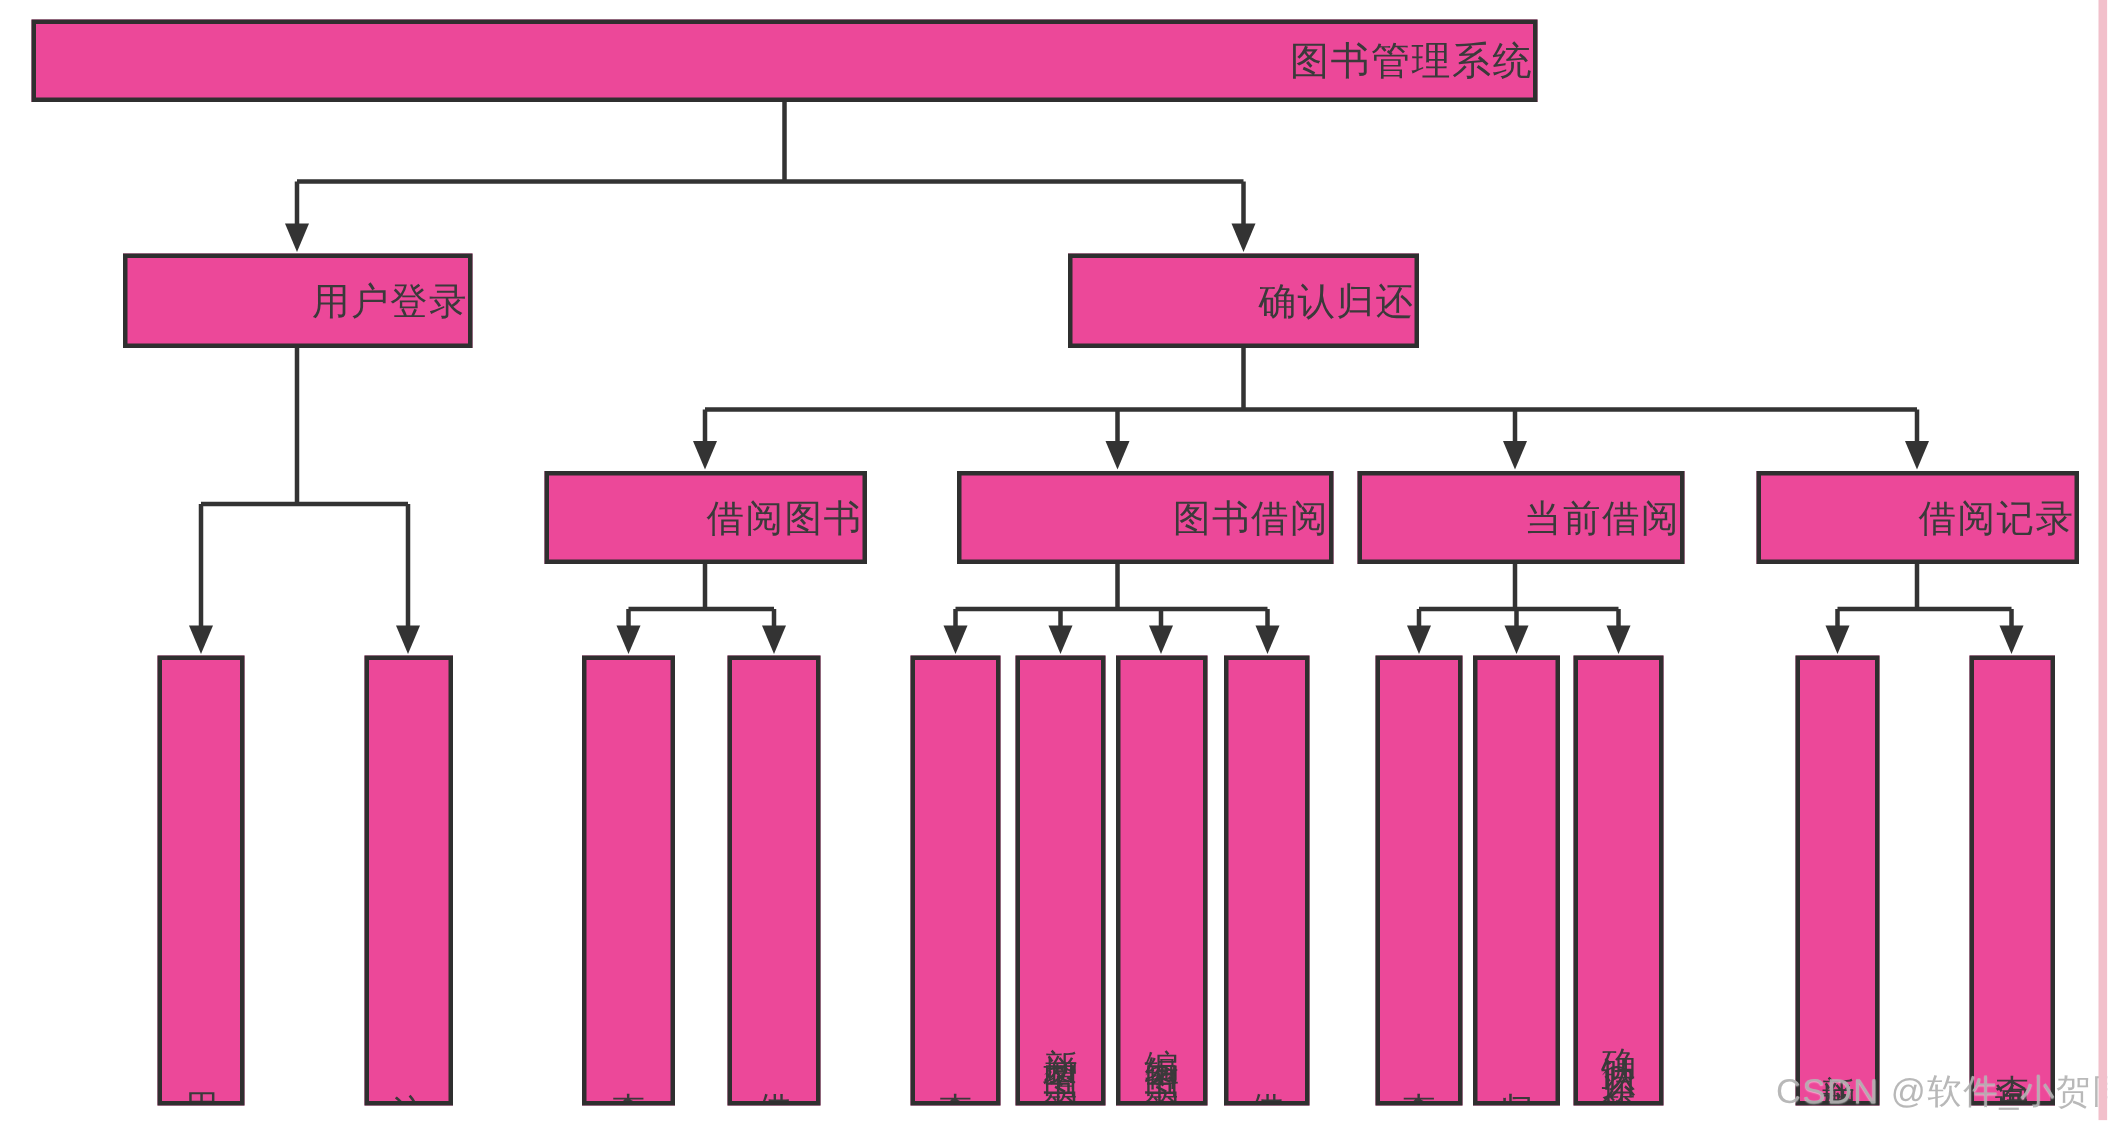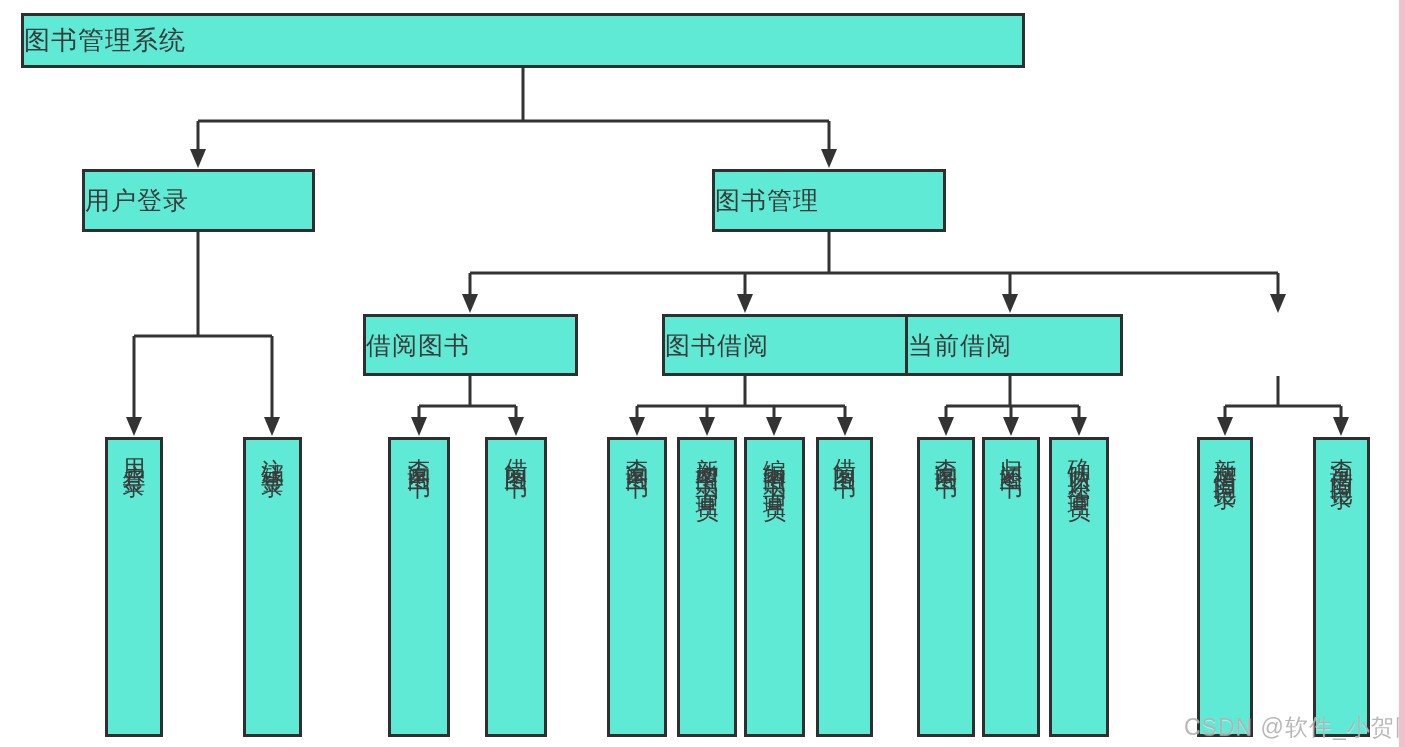--- a/index.html
+++ b/index.html
@@ -28,26 +28,26 @@
     stroke: var(--line);
     stroke-width: 3;
     fill: none;
   }
   svg.connectors polygon {
     fill: var(--line);
     stroke: none;
   }
   .node {
     position: absolute;
-    background: #5eead4;
+    background: #ec4899;
     border: 3px solid var(--box-border);
     box-sizing: border-box;
     display: flex;
     align-items: center;
-    justify-content: flex-start;
+    justify-content: flex-end;
     color: var(--text);
     z-index: 1;
     overflow: hidden;
     font-family: Liberation Serif, serif;
   }
   .hnode { font-size: 25px; letter-spacing: 1px; white-space: nowrap; }
   .root-node { font-size: 26px; }
   .vnode {
     writing-mode: vertical-rl;
     text-orientation: mixed;
@@ -117,31 +117,34 @@
   </svg>
 
   <div class="node hnode root-node" style="left:21px; top:13px; width:1004px; height:55px;">
     <span>图书管理系统</span>
   </div>
 
   <div class="node hnode" style="left:82px; top:169px; width:233px; height:63px;">
     <span>用户登录</span>
   </div>
   <div class="node hnode" style="left:712px; top:169px; width:234px; height:63px;">
-    <span>图书管理</span>
+    <span>确认归还</span>
   </div>
 
   <div class="node hnode" style="left:363px; top:314px; width:215px; height:62px;">
     <span>借阅图书</span>
   </div>
-  <div class="node hnode" style="left:638px; top:314px; width:251px; height:62px;margin-left:24px;">
+  <div class="node hnode" style="left:638px; top:314px; width:251px; height:62px;">
     <span>图书借阅</span>
   </div>
   <div class="node hnode" style="left:905px; top:314px; width:218px; height:62px;">
     <span>当前借阅</span>
+  </div>
+  <div class="node hnode" style="left:1171px; top:314px; width:215px; height:62px;">
+    <span>借阅记录</span>
   </div>
 
   <div class="node vnode" style="left:105px; top:437px; width:58px; height:300px;">
     <span>用户登录</span>
   </div>
   <div class="node vnode" style="left:243px; top:437px; width:59px; height:300px;">
     <span>注销登录</span>
   </div>
 
   <div class="node vnode" style="left:388px; top:437px; width:62px; height:300px;">

